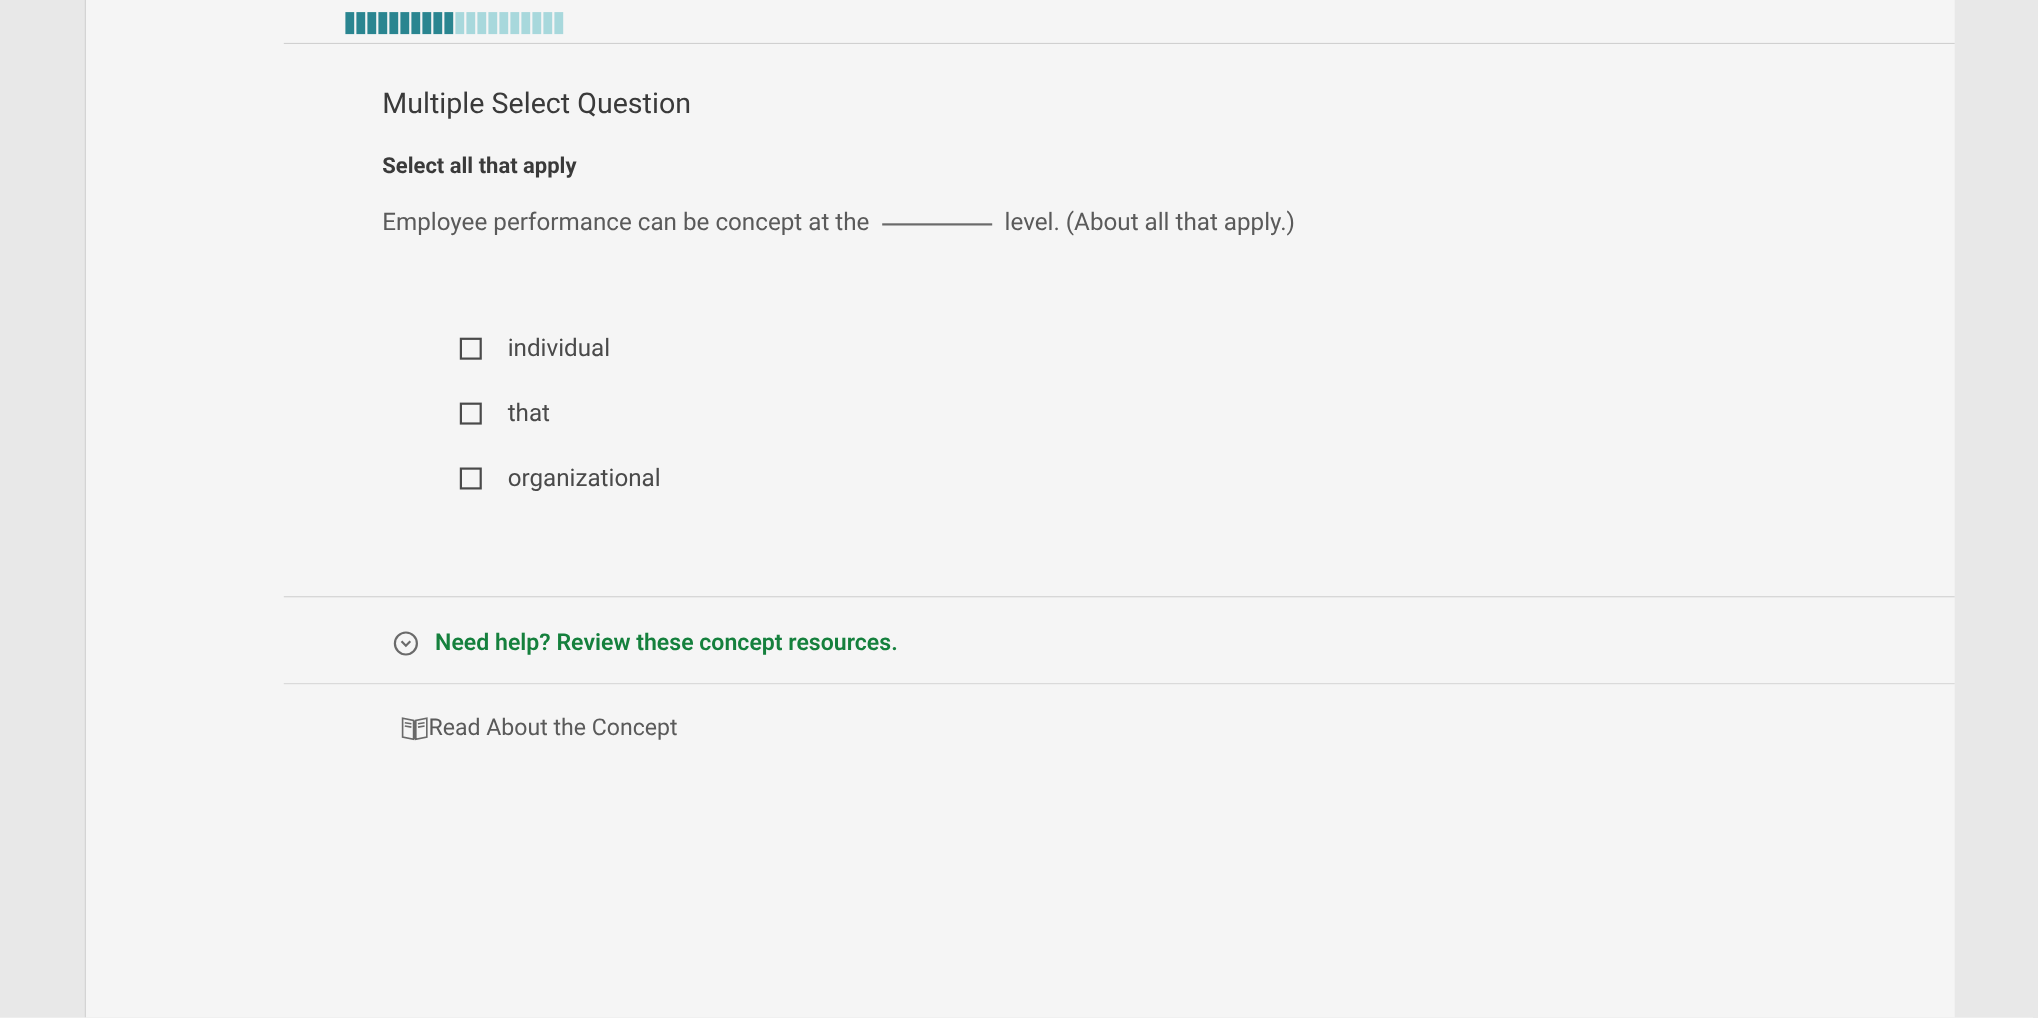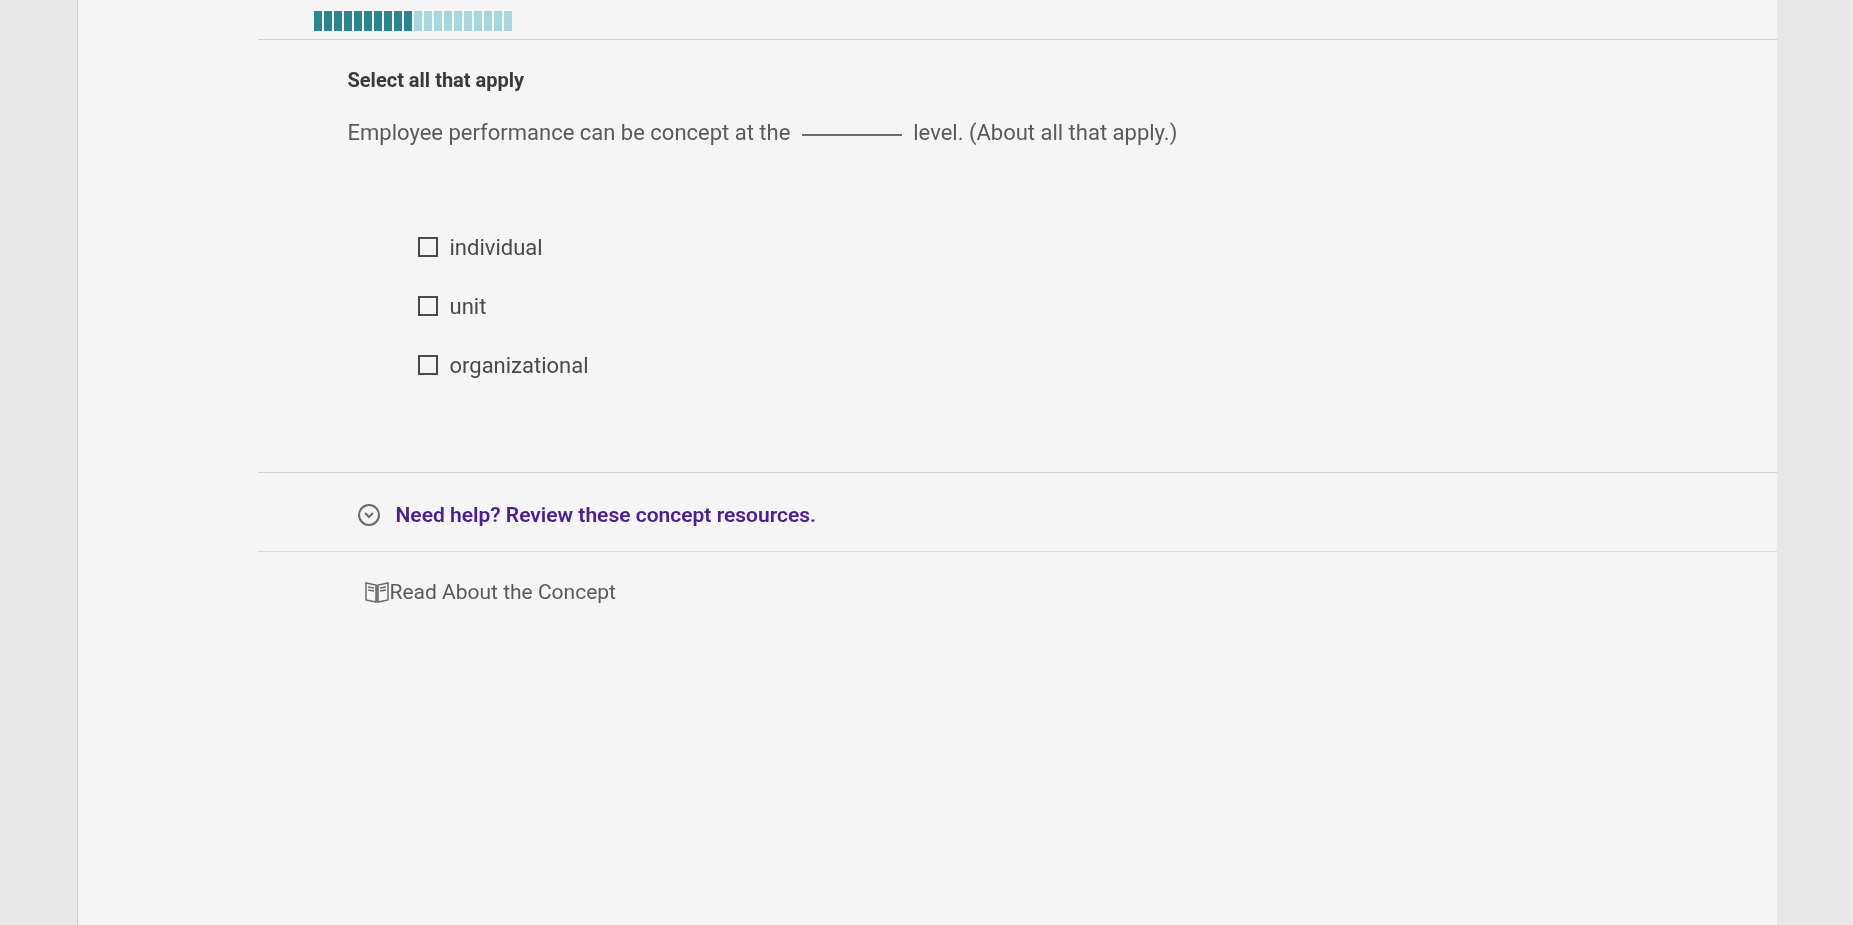--- a/index.html
+++ b/index.html
@@ -64,21 +64,21 @@
       vertical-align: baseline;
       position: relative;
       top: -4px;
     }
     .options {
       padding: 90px 0 60px 160px;
     }
     .option-row {
       display: flex;
       align-items: center;
-      gap: 12px;
+      gap: 24px;
       margin-bottom: 34px;
       cursor: pointer;
     }
     .checkbox {
       width: 20px;
       height: 20px;
       border: 2px solid #4a4a4a;
       background: transparent;
       flex-shrink: 0;
     }
@@ -103,21 +103,21 @@
       justify-content: center;
       flex-shrink: 0;
     }
     .expand-circle svg {
       width: 12px;
       height: 12px;
     }
     .help-text {
       font-size: 21px;
       font-weight: 600;
-      color: #4c1d95;
+      color: #15803d;
     }
     .resource-section {
       border-top: 1px solid #d8d8d8;
       padding: 28px 0 28px 106px;
       display: flex;
       align-items: center;
       gap: 0;
     }
     .book-icon {
       width: 26px;
@@ -153,35 +153,36 @@
       <div class="seg light"></div>
       <div class="seg light"></div>
       <div class="seg light"></div>
       <div class="seg light"></div>
       <div class="seg light"></div>
       <div class="seg light"></div>
       <div class="seg light"></div>
     </div>
   </div>
 
+  <h1 class="question-type">Multiple Select Question</h1>
 
   <div class="instruction">Select all that apply</div>
 
   <div class="question-text">
     <span>Employee performance can be concept at the </span><span class="blank-line"></span><span> level. (About all that apply.)</span>
   </div>
 
   <div class="options">
     <div class="option-row">
       <div class="checkbox"></div>
       <div class="option-label">individual</div>
     </div>
     <div class="option-row">
       <div class="checkbox"></div>
-      <div class="option-label">unit</div>
+      <div class="option-label">that</div>
     </div>
     <div class="option-row">
       <div class="checkbox"></div>
       <div class="option-label">organizational</div>
     </div>
   </div>
 
   <div class="help-section">
     <div class="expand-circle">
       <svg viewBox="0 0 12 12" fill="none" stroke="#6a6a6a" stroke-width="2">

